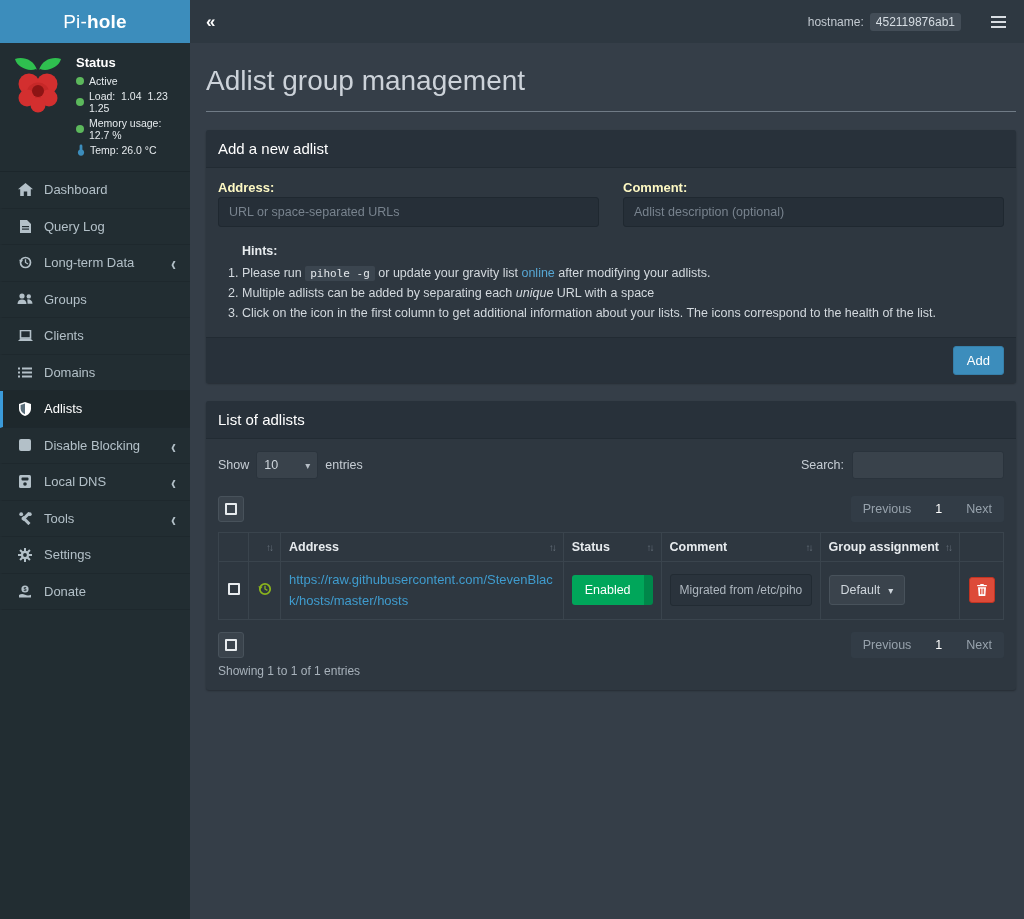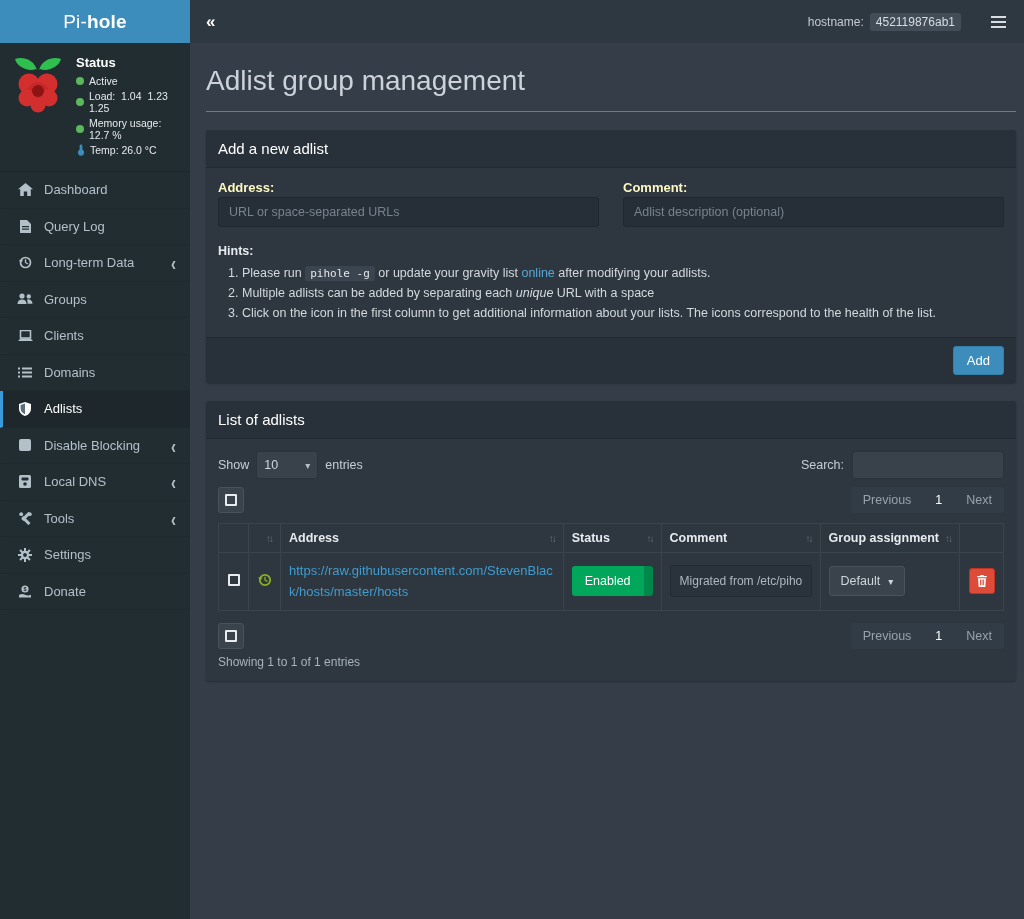--- a/index.html
+++ b/index.html
@@ -46,30 +46,30 @@
   .card-footer { background:#28313a; padding:8px 12px; border-top:1px solid #222b33; border-radius:0 0 3px 3px; text-align:right; }
 
   .form-row { display:flex; gap:24px; margin-bottom:14px; }
   .form-group { flex:1; }
   .form-group label { display:block; font-size:13px; font-weight:bold; color:#fef9c3; margin-bottom:2px; }
   .txt-input { width:100%; height:30px; background:#262f38; border:1px solid #1f2830; border-radius:3px;
                color:#cfd6dc; font-size:12.5px; padding:0 10px; font-family:"Liberation Sans",sans-serif; }
   .txt-input::placeholder { color:#78838e; }
 
   .hints { font-size:12.5px; color:#d3d9de; line-height:1.6; }
-  .hints b { font-size:12.5px; color:#e7ebee; }
+  .hints b { font-size:12.5px; color:#e7ebee;margin-left:24px; }
   .hints ol { margin:2px 0 2px 0; padding-left:24px; }
   code.inline { font-family:"DejaVu Sans Mono", monospace; font-size:11px; background:#3b454f; color:#e2e6ea; padding:1px 5px; border-radius:2px; }
   a.link { color:#57a7d4; text-decoration:none; cursor:pointer; }
   .hints em { font-style:italic; }
 
   .btn-add { background:#3c8dbc; border:1px solid #367fa9; color:#fff; font-size:13px; padding:6px 13px; border-radius:3px; cursor:pointer; font-family:inherit; }
 
   
-  .tbl-controls { display:flex; align-items:center; justify-content:space-between; margin-bottom:8px; font-size:12.5px; color:#c6cdd4; }
+  .tbl-controls { display:flex; align-items:center; justify-content:space-between; margin-bottom:17px; font-size:12.5px; color:#c6cdd4; }
   .show-group { display:flex; align-items:center; gap:7px; }
   .select-box { background:#39424b; border:1px solid #2a333c; border-radius:3px; height:28px; min-width:62px;
                 display:flex; align-items:center; justify-content:space-between; padding:0 7px; color:#cfd6dc; cursor:pointer; font-size:12.5px; }
   .select-box .caret { font-size:10px; color:#b6bec6; margin-left:10px; }
   .search-group { display:flex; align-items:center; gap:8px; }
   .search-input { width:152px; height:28px; background:#39424b; border:1px solid #2a333c; border-radius:3px; color:#cfd6dc; padding:0 8px; font-family:inherit; }
 
   .row-bar { display:flex; align-items:center; justify-content:space-between; margin-bottom:10px; }
   .row-bar.bottom { margin-top:12px; margin-bottom:6px; }
   .sel-all-btn { width:26px; height:26px; background:#3a434c; border:1px solid #48525b; border-radius:3px;

